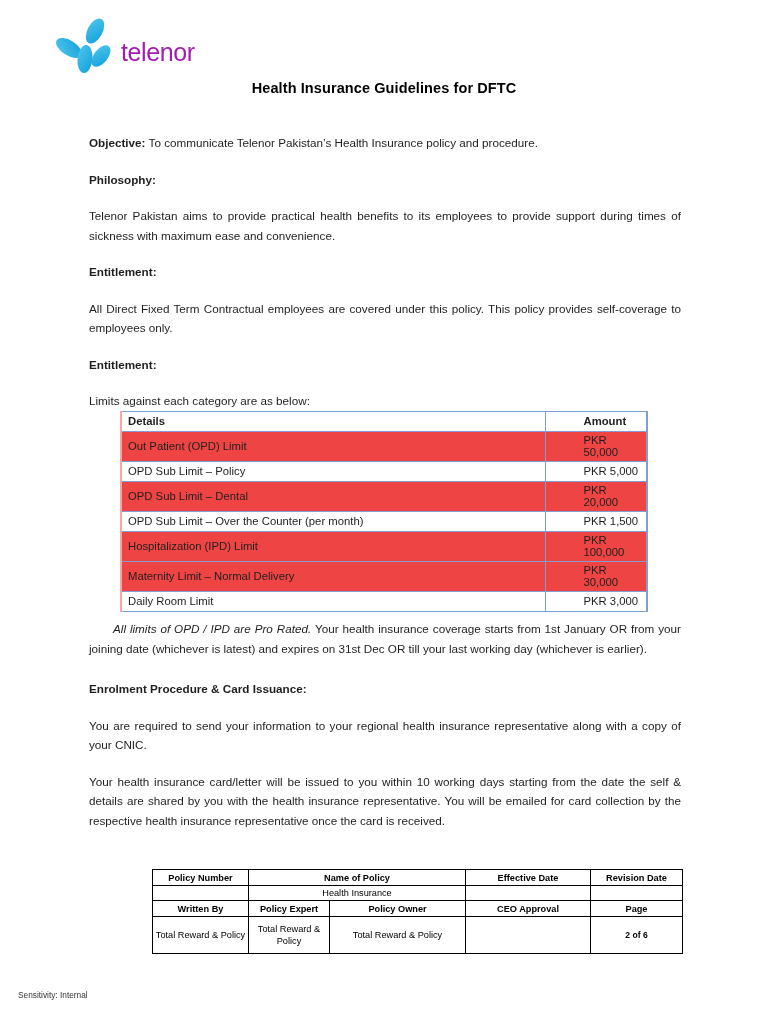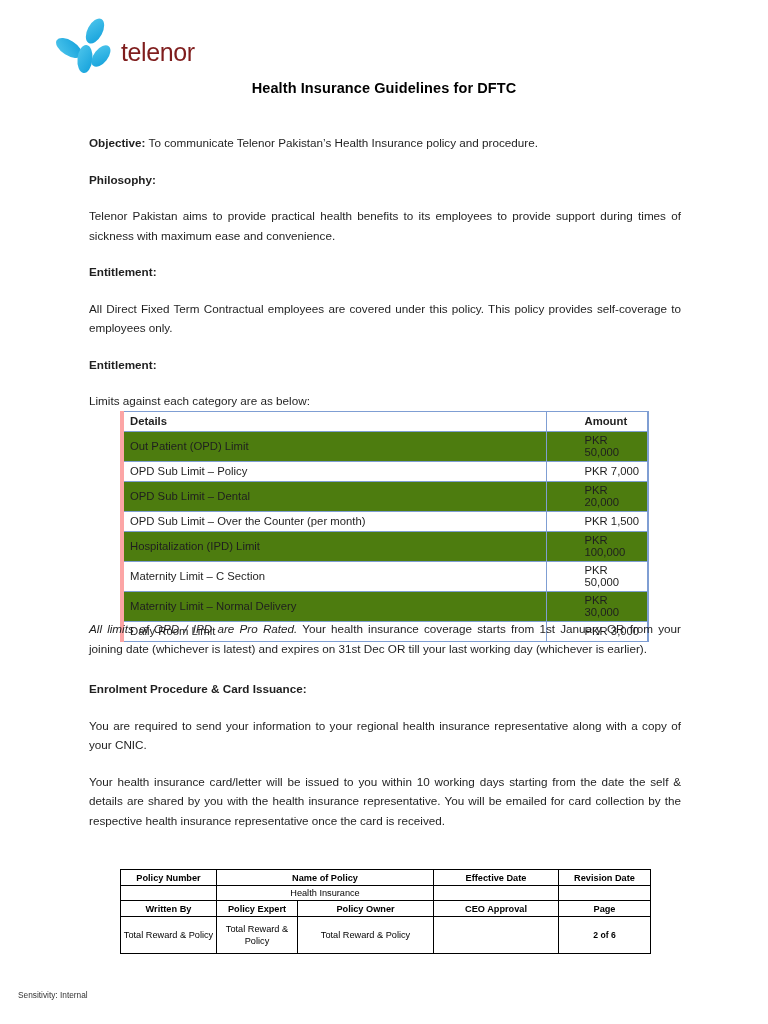--- a/index.html
+++ b/index.html
@@ -36,21 +36,21 @@
     top: 0;
     width: 62px;
     height: 62px;
   }
   .logo-word {
     position: absolute;
     left: 66px;
     top: 22px;
     font-size: 25px;
     letter-spacing: -0.4px;
-    color: #7f1d1d;
+    color: #a21caf;
     font-family: "Liberation Sans", sans-serif;
   }
 
   
   .doc-title {
     position: absolute;
     left: 0;
     right: 0;
     top: 80px;
     text-align: center;
@@ -68,21 +68,21 @@
     width: 592px;
     font-size: 11.7px;
     line-height: 19.5px;
     color: #1f1f1f;
   }
   .para {
     text-align: justify;
     margin: 0 0 0 0;
   }
   .b { font-weight: bold; }
-  .i { font-style: italic; }
+  .i { font-style: italic; margin-left: 24px; }
   .gap-md { height: 17px; }
   .gap-lg { height: 21px; }
   .heading {
     font-weight: bold;
     font-size: 11.7px;
   }
 
   
   .limits-table-wrap {
     position: absolute;
@@ -102,40 +102,41 @@
     height: 14px;
     text-align: left;
     font-weight: normal;
     color: #1f1f1f;
     vertical-align: middle;
   }
   table.limits th {
     font-weight: bold;
     background: #ffffff;
   }
-  table.limits tr.shaded td { background: #4d7c0f; }
+  table.limits tr.shaded td { background: #ef4444; }
   table.limits tr.plain td { background: #ffffff; }
   table.limits col.c1 { width: 424px; }
   table.limits col.c2 { width: 102px; }
-  table.limits .outer-left { border-left: 4px solid #fca5a5; }
+  table.limits .outer-left { border-left: 2px solid #fca5a5; }
   table.limits .outer-right { border-right: 2px solid #7f9ed3; padding-left: 38px; }
 
   
   .policy-table-wrap {
     position: absolute;
     left: 120px;
     top: 869px;
     width: 530px;
   }
   table.policy {
     border-collapse: collapse;
     width: 530px;
     font-size: 9.2px;
     table-layout: fixed;
     color: #000;
+    margin-left: 32px;
   }
   table.policy td {
     border: 1px solid #000;
     text-align: center;
     vertical-align: middle;
     padding: 1px 2px;
     line-height: 12px;
   }
   table.policy td.hd { font-weight: bold; height: 13px; }
   table.policy td.sub { height: 12px; }
@@ -226,37 +227,33 @@
           <th class="outer-right">Amount</th>
         </tr>
       </thead>
       <tbody>
         <tr class="shaded">
           <td class="outer-left">Out Patient (OPD) Limit</td>
           <td class="outer-right">PKR 50,000</td>
         </tr>
         <tr class="plain">
           <td class="outer-left">OPD Sub Limit – Policy</td>
-          <td class="outer-right">PKR 7,000</td>
+          <td class="outer-right">PKR 5,000</td>
         </tr>
         <tr class="shaded">
           <td class="outer-left">OPD Sub Limit – Dental</td>
           <td class="outer-right">PKR 20,000</td>
         </tr>
         <tr class="plain">
           <td class="outer-left">OPD Sub Limit – Over the Counter (per month)</td>
           <td class="outer-right">PKR 1,500</td>
         </tr>
         <tr class="shaded">
           <td class="outer-left">Hospitalization (IPD) Limit</td>
           <td class="outer-right">PKR 100,000</td>
-        </tr>
-        <tr class="plain">
-          <td class="outer-left">Maternity Limit – C Section</td>
-          <td class="outer-right">PKR 50,000</td>
         </tr>
         <tr class="shaded">
           <td class="outer-left">Maternity Limit – Normal Delivery</td>
           <td class="outer-right">PKR 30,000</td>
         </tr>
         <tr class="plain">
           <td class="outer-left">Daily Room Limit</td>
           <td class="outer-right">PKR 3,000</td>
         </tr>
       </tbody>

